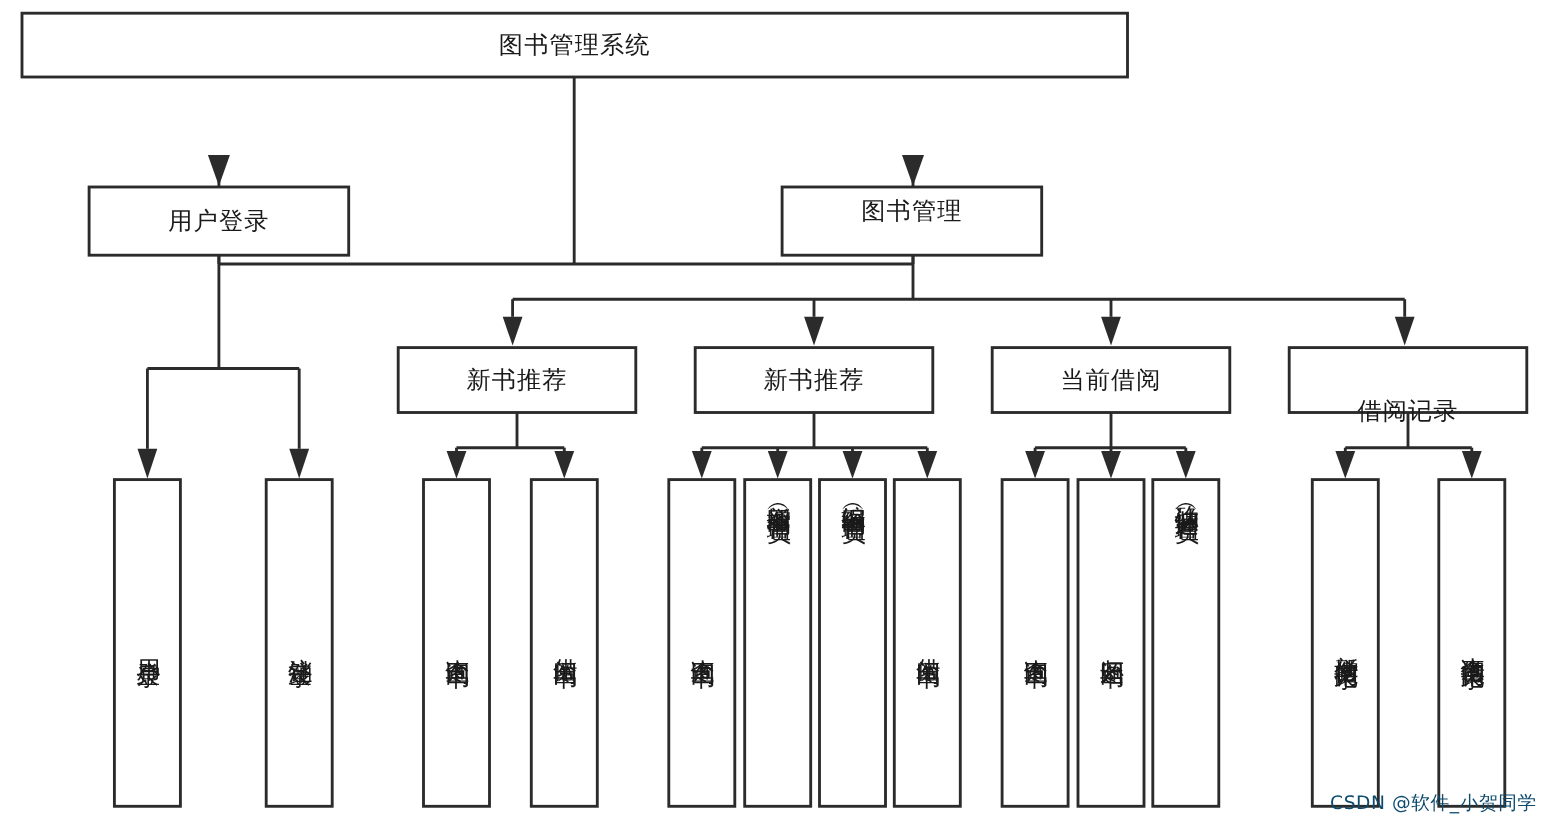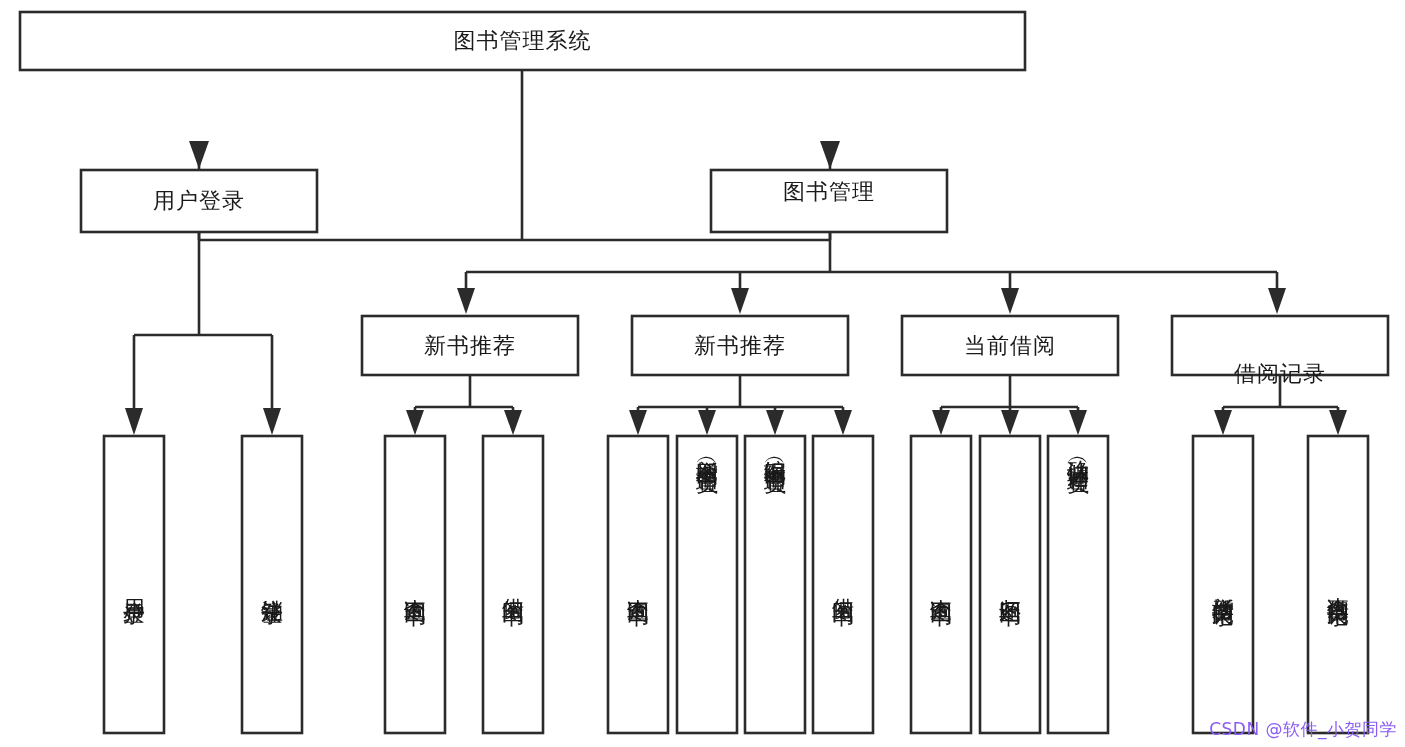--- a/index.html
+++ b/index.html
@@ -69,21 +69,21 @@
     letter-spacing: 1px;
     pointer-events: none;
     white-space: nowrap;
   }
   #watermark {
     position: absolute;
     right: 8px;
     bottom: 6px;
     font-family: "DejaVu Sans", "Liberation Sans", sans-serif;
     font-size: 17px;
-    color: #8b5cf6;
+    color: #0c4a6e;
     letter-spacing: 0.5px;
     white-space: nowrap;
     pointer-events: none;
   }
 </style>
 </head>
 <body>
 
 <div id="diagram-root">
 

